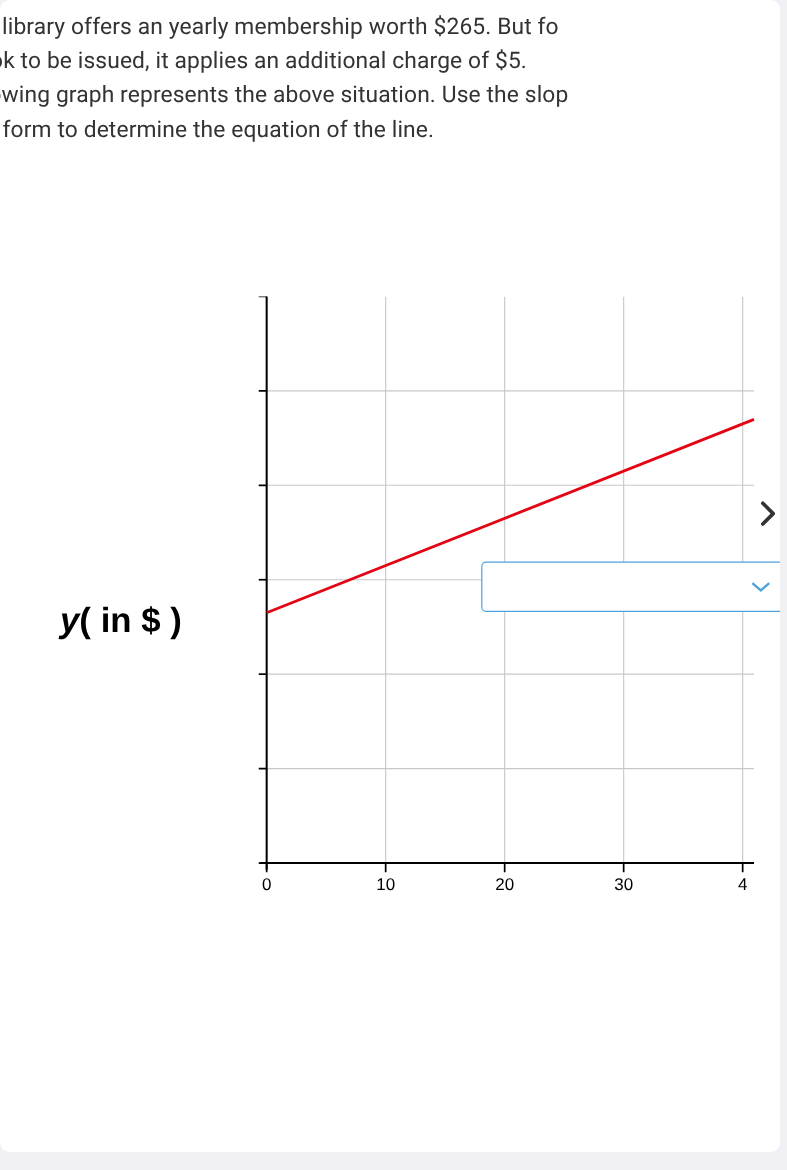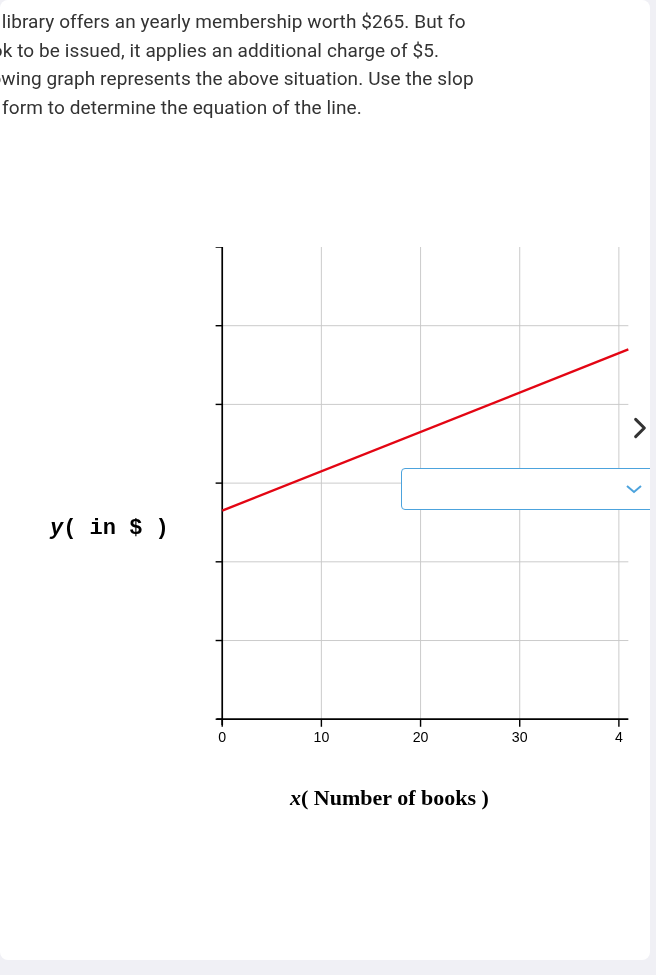--- a/index.html
+++ b/index.html
@@ -32,23 +32,23 @@
     .chart-wrap {
       position: absolute;
       top: 235px;
       left: 30px;
       width: 620px;
       height: 560px;
     }
     .ylabel {
       position: absolute;
       left: 20px;
-      top: 281px;
-      font-family: Liberation Mono, monospace;
-      font-size: 22px;
+      top: 267px;
+      font-family: Liberation Sans, sans-serif;
+      font-size: 29px;
       font-weight: bold;
       font-style: italic;
     }
     .ylabel .paren {
       font-style: normal;
       font-weight: bold;
     }
     .xlabel {
       position: absolute;
       left: 260px;
@@ -151,23 +151,20 @@
 
   <div class="nav-chevron">
     <svg viewBox="0 0 20 30" width="18" height="26">
       <polyline points="5,5 15,15 5,25"></polyline>
     </svg>
   </div>
 
   <div class="chart-wrap">
     <div class="ylabel">
       <span>y</span><span class="paren">( in $ )</span>
-    </div>
-    <div class="xlabel">
-      <span class="x">x</span><span>( Number of books )</span>
     </div>
 
     <svg class="plot" viewBox="0 0 440 540">
 
       <g class="grid">
 
         <line class="grid" x1="105" y1="0" x2="105" y2="500"></line>
         <line class="grid" x1="210" y1="0" x2="210" y2="500"></line>
         <line class="grid" x1="315" y1="0" x2="315" y2="500"></line>
         <line class="grid" x1="420" y1="0" x2="420" y2="500"></line>

